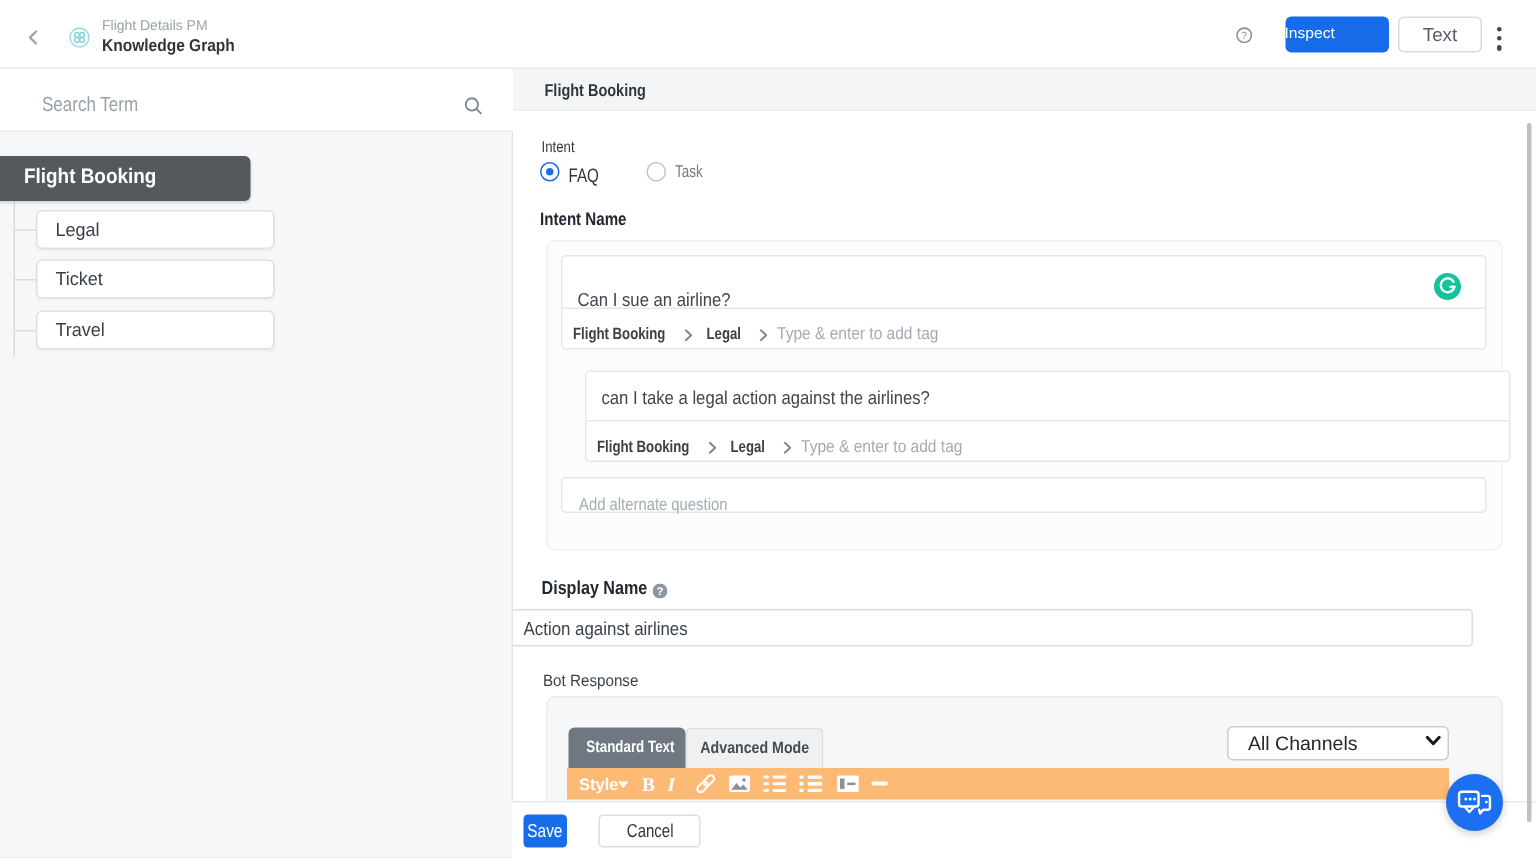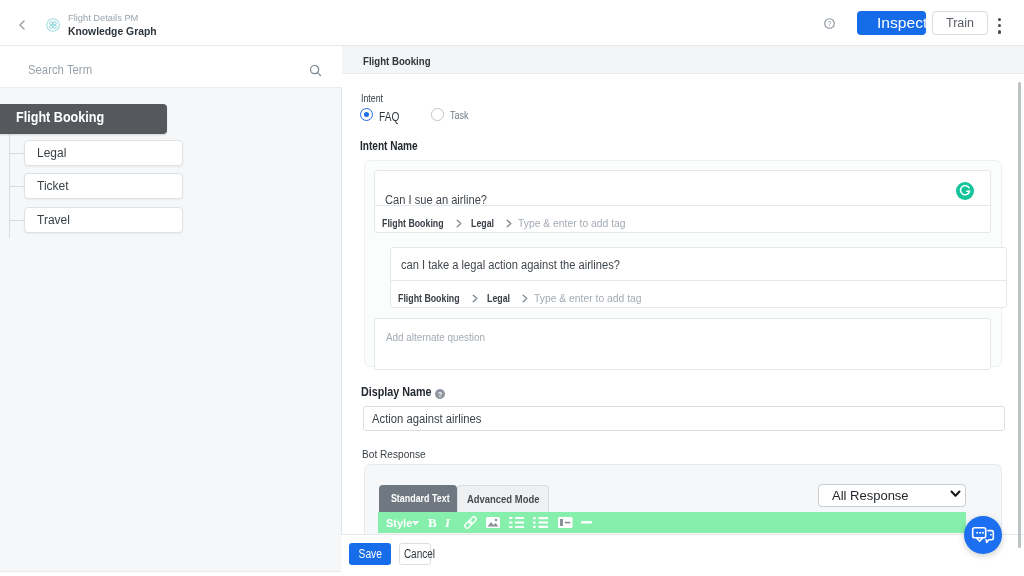--- a/index.html
+++ b/index.html
@@ -11,21 +11,21 @@
   .tq { display:inline-block; transform:scaleX(.89); transform-origin:0 50%; white-space:nowrap; }
   .t8 { display:inline-block; transform:scaleX(.8);  transform-origin:0 50%; white-space:nowrap; }
 
   
   #topbar { left:0; top:0; width:1024px; height:46px; background:#fff; border-bottom:1px solid #e8ebee; z-index:30; }
   #chev { left:18px; top:20px; z-index:31; }
   #avatar { left:46px; top:18px; z-index:31; }
   #sub { left:68px; top:12px; font-size:9.5px; color:#9aa4ac; z-index:31; }
   #ktitle { left:68px; top:25px; font-size:11.5px; font-weight:bold; color:#2e353b; z-index:31; }
   #help { left:824px; top:18px; z-index:31; }
-  #inspect { left:857px; top:11px; width:69px; height:24px; background:#156be8; border-radius:4px; color:#fff; font-size:15px; text-align:right; line-height:24px; z-index:31; }
+  #inspect { left:857px; top:11px; width:69px; height:24px; background:#156be8; border-radius:4px; color:#fff; font-size:10px; text-align:left; line-height:24px; z-index:31; }
   #train { left:932px; top:11px; width:56px; height:24px; background:#fff; border:1px solid #d8dcdf; border-radius:4px; color:#575e66; font-size:12.5px; text-align:center; line-height:22px; z-index:31; }
   .kdot { width:3.4px; height:3.4px; border-radius:50%; background:#43494f; left:998px; z-index:31; }
 
   
   #lpanel { left:0; top:46px; width:342px; height:530px; background:#f6f7f8; border-right:1px solid #e1e5e8; z-index:10; }
   #searchrow { left:0; top:46px; width:342px; height:42px; background:#fff; border-bottom:1px solid #eaedef; z-index:11; }
   #searchtxt { left:28px; top:62px; font-size:13.5px; color:#99a2aa; z-index:12; }
   #mag { left:309px; top:64px; z-index:12; }
   #chip { left:0; top:104px; width:167px; height:30px; background:#55595e; border-radius:0 4px 4px 0; color:#fff; font-size:14px; font-weight:bold; line-height:27px; padding-left:16px; box-shadow:0 1px 2px rgba(0,0,0,.15); z-index:12; }
   .vline { left:9px; width:1px; background:#d8dcdf; z-index:11; }
@@ -51,34 +51,34 @@
   .qbox { left:374px; width:617px; background:#fff; border:1px solid #e4e8ea; border-radius:3px; z-index:6; }
   .qtext { position:absolute; left:10px; font-size:12.5px; color:#3f464d; }
   .tagrow { position:absolute; left:0; right:0; bottom:0; border-top:1px solid #e4e8ea; }
   .tagbold { position:absolute; font-size:11px; font-weight:bold; color:#3a4046; }
   .tagchev { position:absolute; }
   .tagph { position:absolute; font-size:11.5px; color:#a3abb3; }
   #gram { left:956px; top:182px; z-index:7; }
 
   #ldisplay { left:361px; top:385px; font-size:12.5px; font-weight:bold; color:#23292f; z-index:6; }
   #dhelp { left:435px; top:389px; z-index:6; }
-  #dinput { left:363px; top:406px; width:642px; height:25px; background:#fff; border:1px solid #d9dee2; border-radius:3px; font-size:12.5px; color:#3b4248; line-height:25px; padding-left:8px; z-index:6; }
+  #dinput { left:340px; top:406px; width:642px; height:25px; background:#fff; border:1px solid #d9dee2; border-radius:3px; font-size:12.5px; color:#3b4248; line-height:25px; padding-left:8px; z-index:6; }
   #lbot { left:362px; top:448px; font-size:11px; color:#3b4248; z-index:6; }
 
   #bcontainer { left:364px; top:464px; width:638px; height:112px; background:#f6f7f8; border:1px solid #e8ebed; border-radius:6px 6px 0 0; border-bottom:none; z-index:5; }
   #tab1 { left:379px; top:485px; width:78px; height:27px; background:#6f7881; border-radius:4px 4px 0 0; color:#fff; font-size:11px; font-weight:bold; text-align:right; line-height:27px; z-index:7; }
   #tab2 { left:457px; top:485px; width:92px; height:27px; background:#eef0f1; border:1px solid #d9dde0; border-bottom:none; border-radius:4px 4px 0 0; color:#454c52; font-size:11px; font-weight:bold; text-align:center; line-height:27px; z-index:6; }
   #allch { left:818px; top:484px; width:148px; height:23px; background:#fff; border:1px solid #c9ced2; border-radius:4px; font-size:13px; color:#23292e; line-height:21px; padding-left:13px; z-index:7; }
   #allchev { position:absolute; left:950px; top:490px; z-index:8; }
-  #toolbar { left:378px; top:512px; width:588px; height:21px; background:#86efac; z-index:7; }
+  #toolbar { left:378px; top:512px; width:588px; height:21px; background:#fdba74; z-index:7; }
 
   
   #savebar { left:341px; top:534px; width:683px; height:42px; background:#fff; border-top:1px solid #e7eaec; z-index:20; }
-  #savebtn { left:349px; top:543px; width:42px; height:22px; background:#176ce9; border-radius:3px; color:#fff; font-size:12.5px; text-align:center; line-height:22px; z-index:21; }
-  #cancelbtn { left:399px; top:543px; width:32px; height:22px; background:#fff; border:1px solid #dadfe2; border-radius:3px; color:#2f353b; font-size:12.5px; text-align:center; line-height:20px; z-index:21; }
+  #savebtn { left:349px; top:543px; width:29px; height:22px; background:#176ce9; border-radius:3px; color:#fff; font-size:12.5px; text-align:center; line-height:22px; z-index:21; }
+  #cancelbtn { left:399px; top:543px; width:68px; height:22px; background:#fff; border:1px solid #dadfe2; border-radius:3px; color:#2f353b; font-size:12.5px; text-align:center; line-height:20px; z-index:21; }
 
   #fab { left:964px; top:516px; width:38px; height:38px; border-radius:50%; background:#1c6ff0; z-index:25; box-shadow:0 2px 6px rgba(0,0,0,.2); }
   #scrollbar { left:1018px; top:82px; width:3px; height:466px; background:#bdc2c5; border-radius:2px; z-index:28; }
 </style>
 </head>
 <body>
 
   <div id="topbar" class="abs"></div>
   <svg id="chev" class="abs" width="8" height="10" viewBox="0 0 8 10">
     <path d="M6 1 L2 5 L6 9" fill="none" stroke="#9aa2a9" stroke-width="1.5" stroke-linecap="round" stroke-linejoin="round"></path>
@@ -90,21 +90,21 @@
     <circle cx="5.3" cy="8.7" r="1.6" fill="none" stroke="#82d1d9" stroke-width="0.95"></circle>
     <circle cx="8.7" cy="8.7" r="1.6" fill="none" stroke="#82d1d9" stroke-width="0.95"></circle>
   </svg>
   <div id="sub" class="abs"><span class="t" style="transform:scaleX(.98)">Flight Details PM</span></div>
   <div id="ktitle" class="abs"><span class="t" style="transform:scaleX(.9)">Knowledge Graph</span></div>
   <svg id="help" class="abs" width="11" height="11" viewBox="0 0 11 11">
     <circle cx="5.5" cy="5.5" r="4.8" fill="none" stroke="#8a9299" stroke-width="1.1"></circle>
     <text x="5.5" y="8" font-size="7" fill="#8a9299" text-anchor="middle" font-family="Liberation Sans, sans-serif">?</text>
   </svg>
   <div id="inspect" class="abs"><span class="tc" style="transform:scaleX(1.04)">Inspect</span></div>
-  <div id="train" class="abs"><span class="tc" style="transform:scaleX(1)">Train</span></div>
+  <div id="train" class="abs"><span class="tc" style="transform:scaleX(1)">Text</span></div>
   <div class="kdot abs" style="top:17.5px"></div>
   <div class="kdot abs" style="top:23.9px"></div>
   <div class="kdot abs" style="top:30.3px"></div>
 
   <div id="lpanel" class="abs"></div>
   <div id="searchrow" class="abs"></div>
   <div id="searchtxt" class="abs"><span class="t">Search Term</span></div>
   <svg id="mag" class="abs" width="13" height="13" viewBox="0 0 13 13">
     <circle cx="5.6" cy="5.6" r="4.1" fill="none" stroke="#7c868e" stroke-width="1.2"></circle>
     <line x1="8.7" y1="8.7" x2="11.6" y2="11.6" stroke="#7c868e" stroke-width="1.2" stroke-linecap="round"></line>
@@ -162,36 +162,36 @@
         <path d="M1.2 1.2 L4.8 4.5 L1.2 7.8" fill="none" stroke="#7e878f" stroke-width="1.3" stroke-linecap="round" stroke-linejoin="round"></path>
       </svg>
       <div class="tagbold" style="left:96px; top:11px;"><span class="t8">Legal</span></div>
       <svg class="tagchev" style="left:131px; top:13px;" width="6" height="9" viewBox="0 0 6 9">
         <path d="M1.2 1.2 L4.8 4.5 L1.2 7.8" fill="none" stroke="#7e878f" stroke-width="1.3" stroke-linecap="round" stroke-linejoin="round"></path>
       </svg>
       <div class="tagph" style="left:143px; top:11px;"><span class="t" style="transform:scaleX(.9)">Type &amp; enter to add tag</span></div>
     </div>
   </div>
 
-  <div class="qbox abs" style="top:318px; height:52px;">
+  <div class="qbox abs" style="top:318px; height:24px;">
     <div class="tagph" style="left:11px; top:12px;"><span class="t" style="transform:scaleX(.86)">Add alternate question</span></div>
   </div>
 
   <div id="ldisplay" class="abs"><span class="t" style="transform:scaleX(.86)">Display Name</span></div>
   <svg id="dhelp" class="abs" width="10" height="10" viewBox="0 0 10 10">
     <circle cx="5" cy="5" r="5" fill="#8e979f"></circle>
     <text x="5" y="7.6" font-size="7.5" font-weight="bold" fill="#fff" text-anchor="middle" font-family="Liberation Sans, sans-serif">?</text>
   </svg>
   <div id="dinput" class="abs"><span class="t" style="transform:scaleX(.9)">Action against airlines</span></div>
   <div id="lbot" class="abs"><span class="t" style="transform:scaleX(.92)">Bot Response</span></div>
 
   <div id="bcontainer" class="abs"></div>
   <div id="tab1" class="abs"><span class="tc" style="transform:scaleX(.81)">Standard Text</span></div>
   <div id="tab2" class="abs"><span class="tc" style="transform:scaleX(.86)">Advanced Mode</span></div>
-  <div id="allch" class="abs"><span class="t" style="transform:scaleX(1)">All Response</span></div>
+  <div id="allch" class="abs"><span class="t" style="transform:scaleX(1)">All Channels</span></div>
   <svg id="allchev" width="11" height="8" viewBox="0 0 11 8">
     <path d="M1.5 1.5 L5.5 5.8 L9.5 1.5" fill="none" stroke="#16181a" stroke-width="2" stroke-linecap="round" stroke-linejoin="round"></path>
   </svg>
   <div id="toolbar" class="abs">
     <svg width="588" height="21" viewBox="0 0 588 21">
       <text x="8" y="14.5" font-size="11" font-weight="bold" fill="#fff" font-family="Liberation Sans, sans-serif">Style</text>
       <path d="M34 9 L41 9 L37.5 13.5 Z" fill="#fff"></path>
       <text x="50" y="15" font-size="13" font-weight="bold" fill="#fff" font-family="Liberation Serif, serif">B</text>
       <text x="67" y="15" font-size="13" font-weight="bold" font-style="italic" fill="#fff" font-family="Liberation Serif, serif">I</text>
       <g transform="translate(92.5,10.5) rotate(-45)" stroke="#fff" stroke-width="1.4" fill="none">

